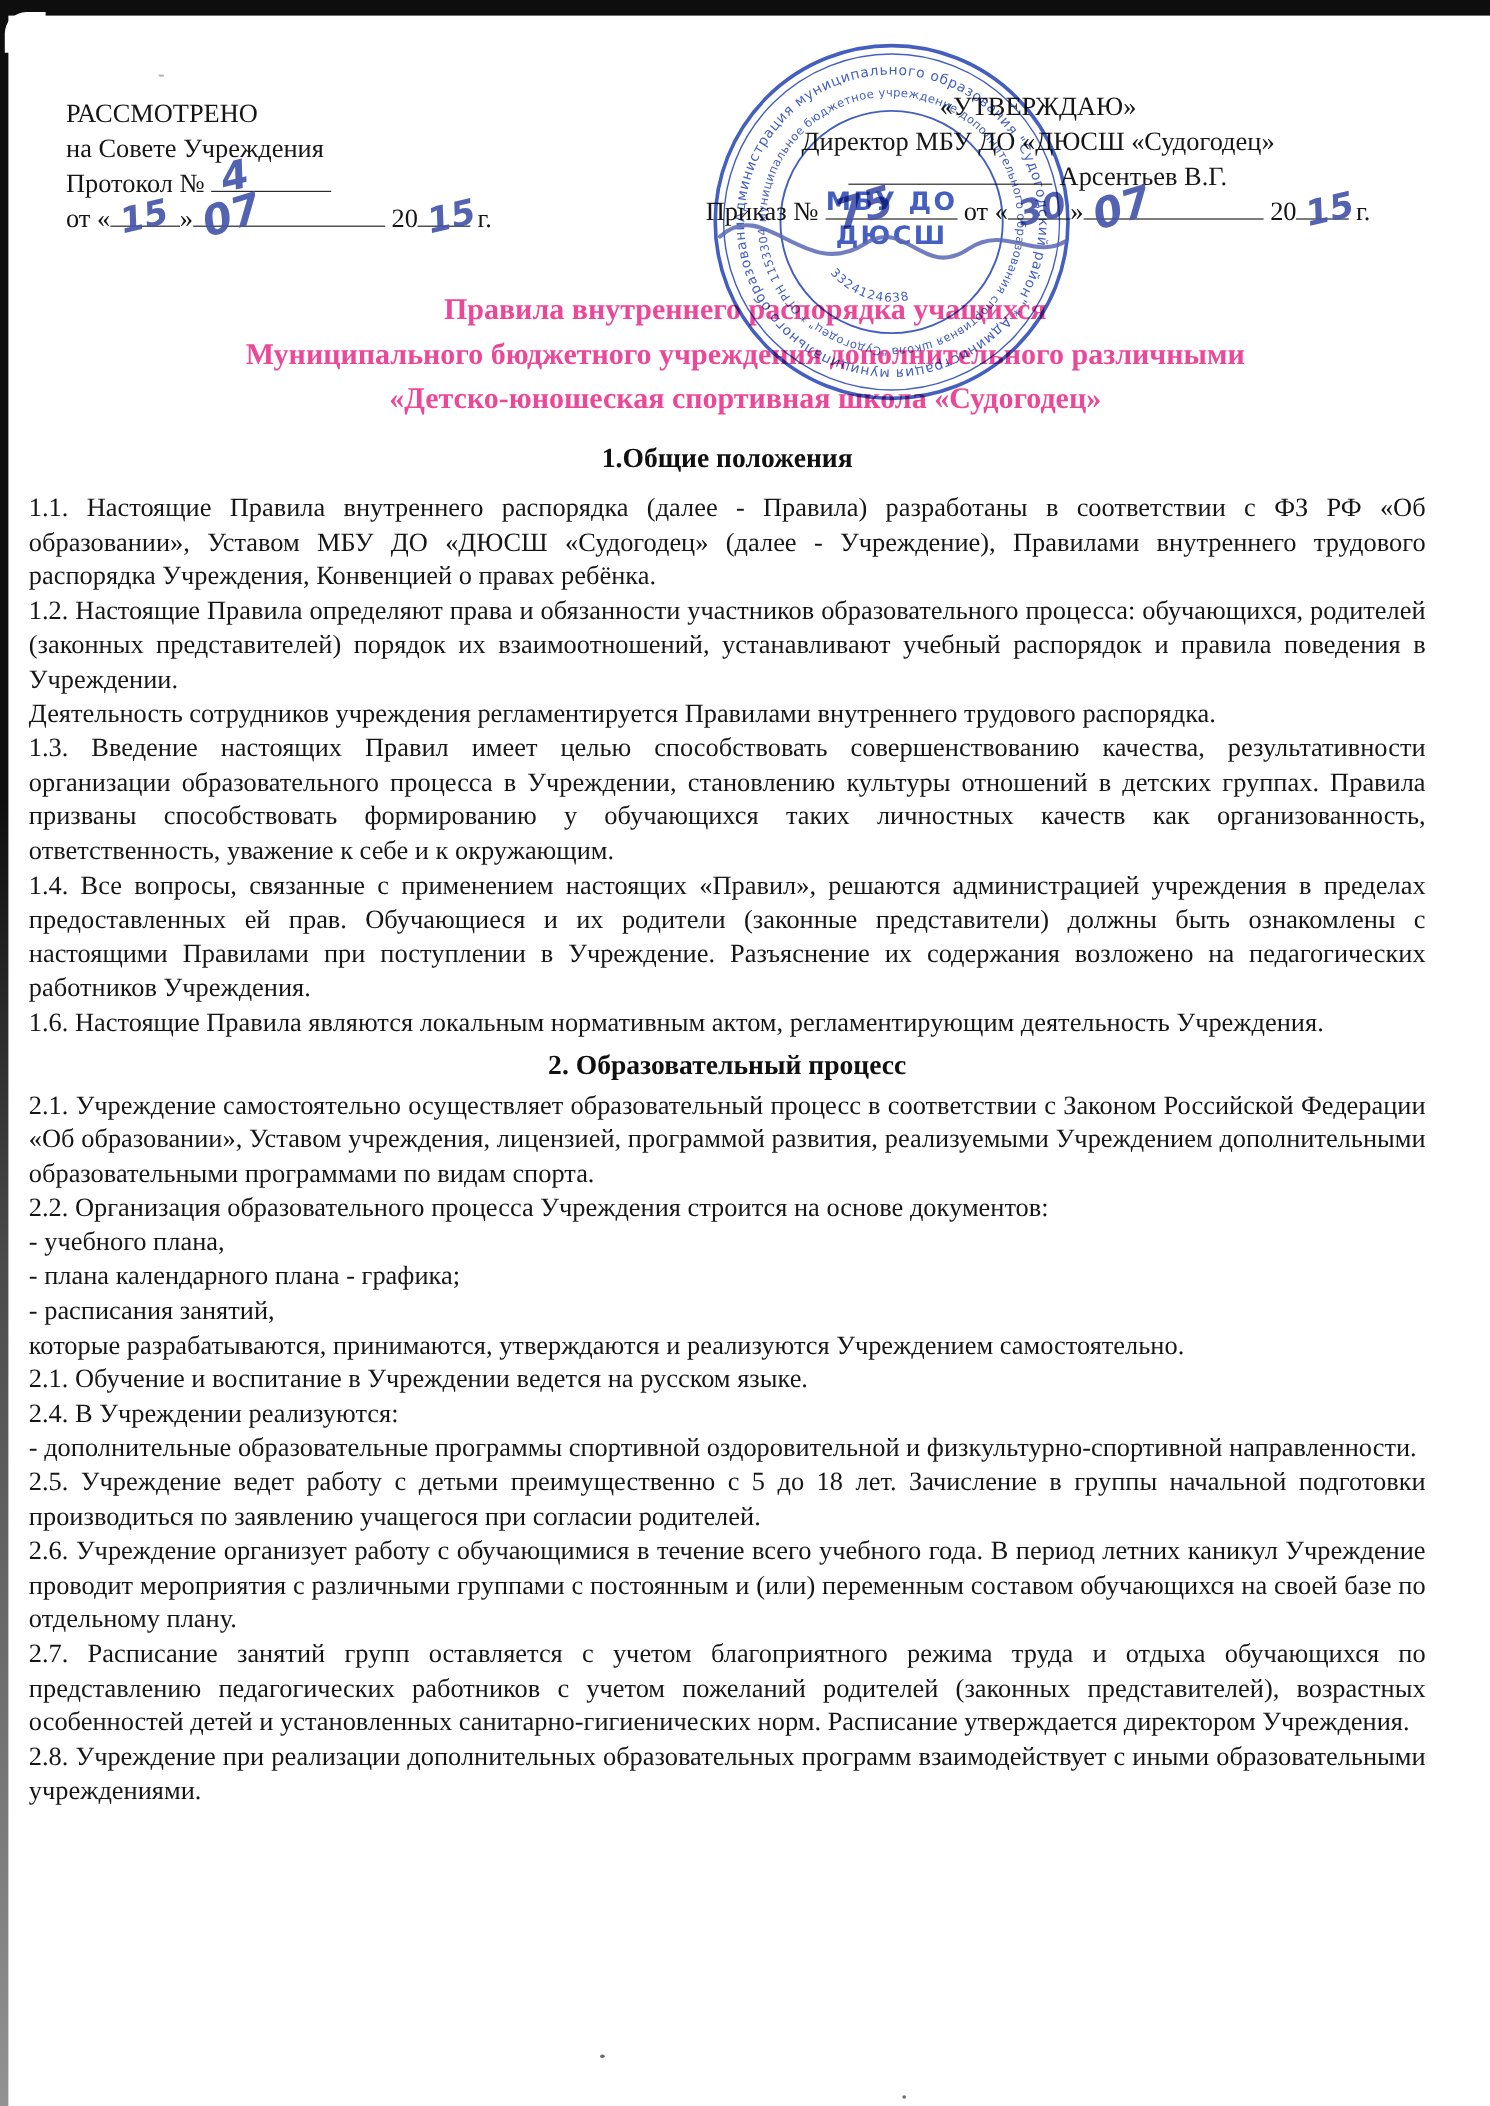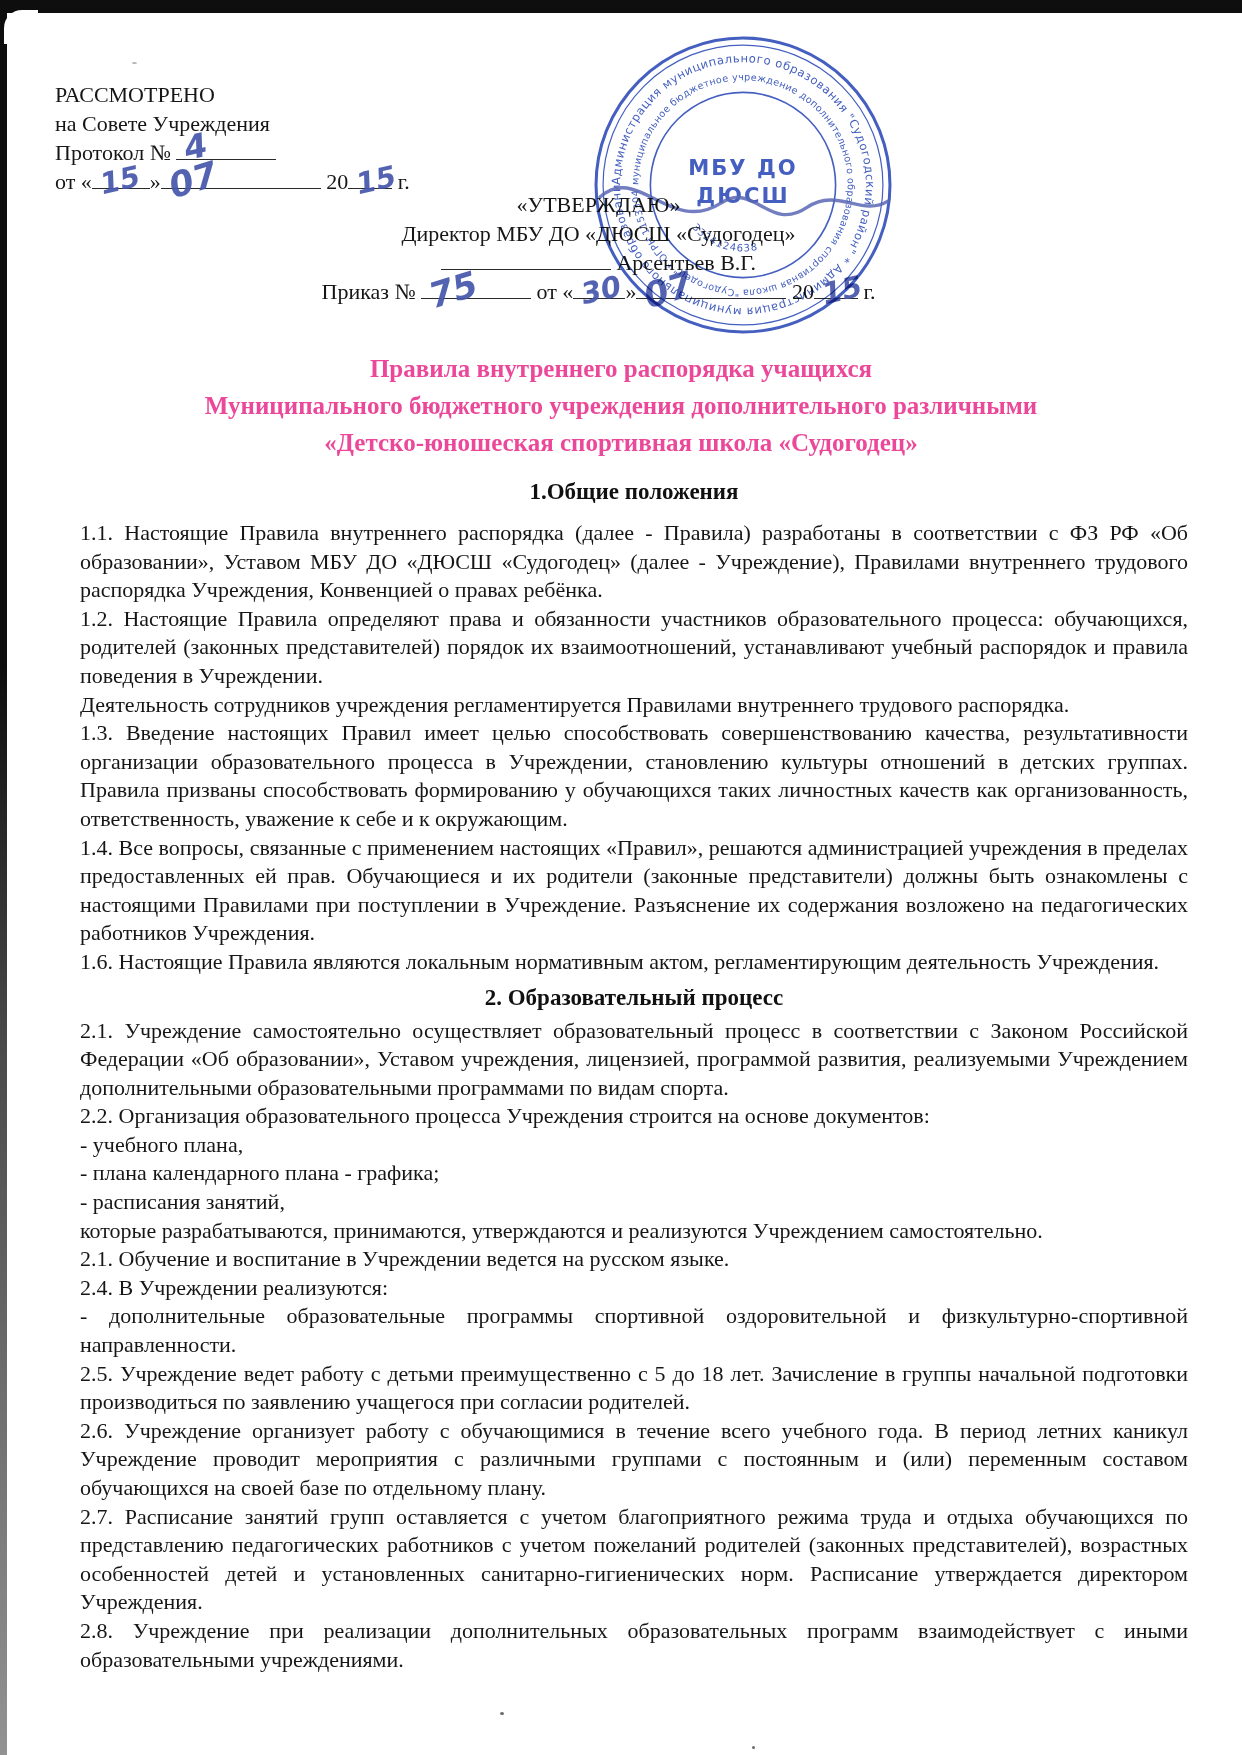--- a/index.html
+++ b/index.html
@@ -3,37 +3,37 @@
 <meta charset="utf-8">
 <style>
   html,body{margin:0;padding:0;background:#e8e8e8;}
   .page{position:relative;width:1242px;height:1755px;background:#ffffff;
         font-family:"Liberation Serif",serif;color:#161616;overflow:hidden;}
   .edge-top{position:absolute;top:0;left:0;width:1242px;height:13px;background:#0e0e0e;z-index:20;}
   .edge-left{position:absolute;top:0;left:0;width:7px;height:1755px;
              background:linear-gradient(#0e0e0e 0 38%,rgba(14,14,14,.75) 60%,rgba(14,14,14,.45) 100%);z-index:20;}
   .corner{position:absolute;top:10px;left:4px;width:34px;height:34px;background:#fff;
           border-top-left-radius:18px;z-index:21;}
-  .header{display:flex;justify-content:space-between;padding:80px 100px 0 55px;flex-direction:column;}
+  .header{display:flex;justify-content:space-between;padding:80px 100px 0 55px;}
   .hdr-block{font-size:22px;line-height:29px;white-space:nowrap;}
   .approved-block{text-align:center;margin-top:-6px;}
   
   .bl{display:inline-block;border-bottom:1.6px solid #2a2a2a;height:5px;position:relative;vertical-align:baseline;}
   .w44{width:44px}.w52{width:52px}.w58{width:58px}.w100{width:100px}.w110{width:110px}.w150{width:150px}.w160{width:160px}.w170{width:170px}
   .hand{position:absolute;bottom:-7px;left:8px;color:#4656ab;font-family:"DejaVu Sans",sans-serif;
         font-style:italic;font-weight:bold;font-size:29px;line-height:1;transform:rotate(-13deg);
         white-space:nowrap;opacity:.92;}
   .hand.big{font-size:35px;transform:rotate(-17deg);bottom:-10px;}
   .hand.tall{font-size:33px;bottom:-4px;}
   
   .stamp{position:absolute;left:592px;top:34px;width:302px;height:302px;z-index:7;
          mix-blend-mode:multiply;opacity:.9;pointer-events:none;}
   
   .title{margin-top:44px;text-align:center;font-weight:bold;font-size:25px;line-height:37px;color:#ec4899;}
-  .content{padding:0 54px 0 80px;}
+  .content{padding:0 54px 0 24px;}
   .sec-h{text-align:center;font-weight:bold;font-size:23px;line-height:30px;margin:6px 0 4px;color:#101010;}
   .sec-h.first{margin:16px 0 12px;}
   p.b{margin:0;font-size:22px;line-height:28.6px;text-align:justify;}
   .dot{position:absolute;background:#6a6a6a;border-radius:50%;}
 </style>
 </head>
 <body>
 
 <div class="page">
   <div class="edge-top"></div>

